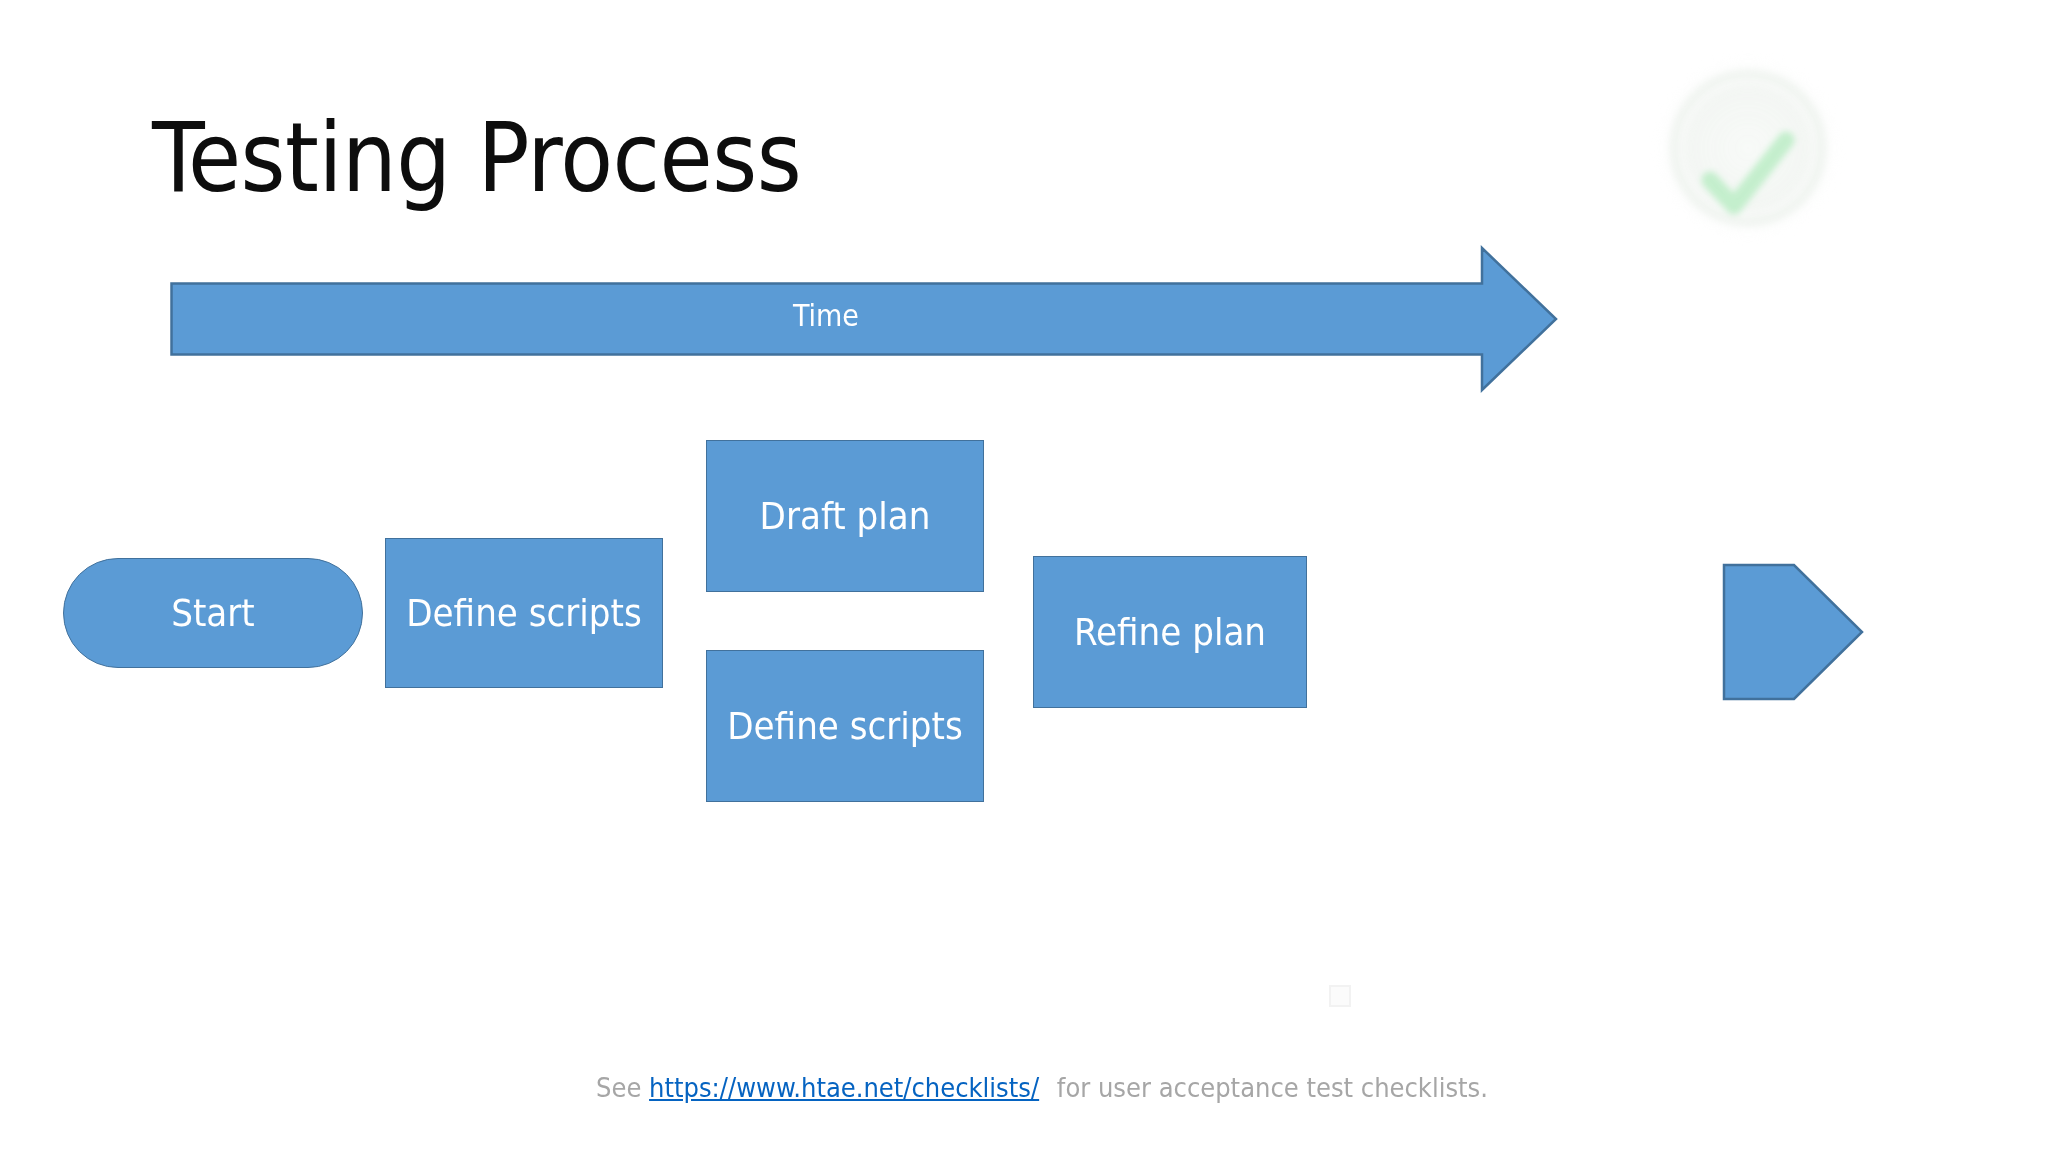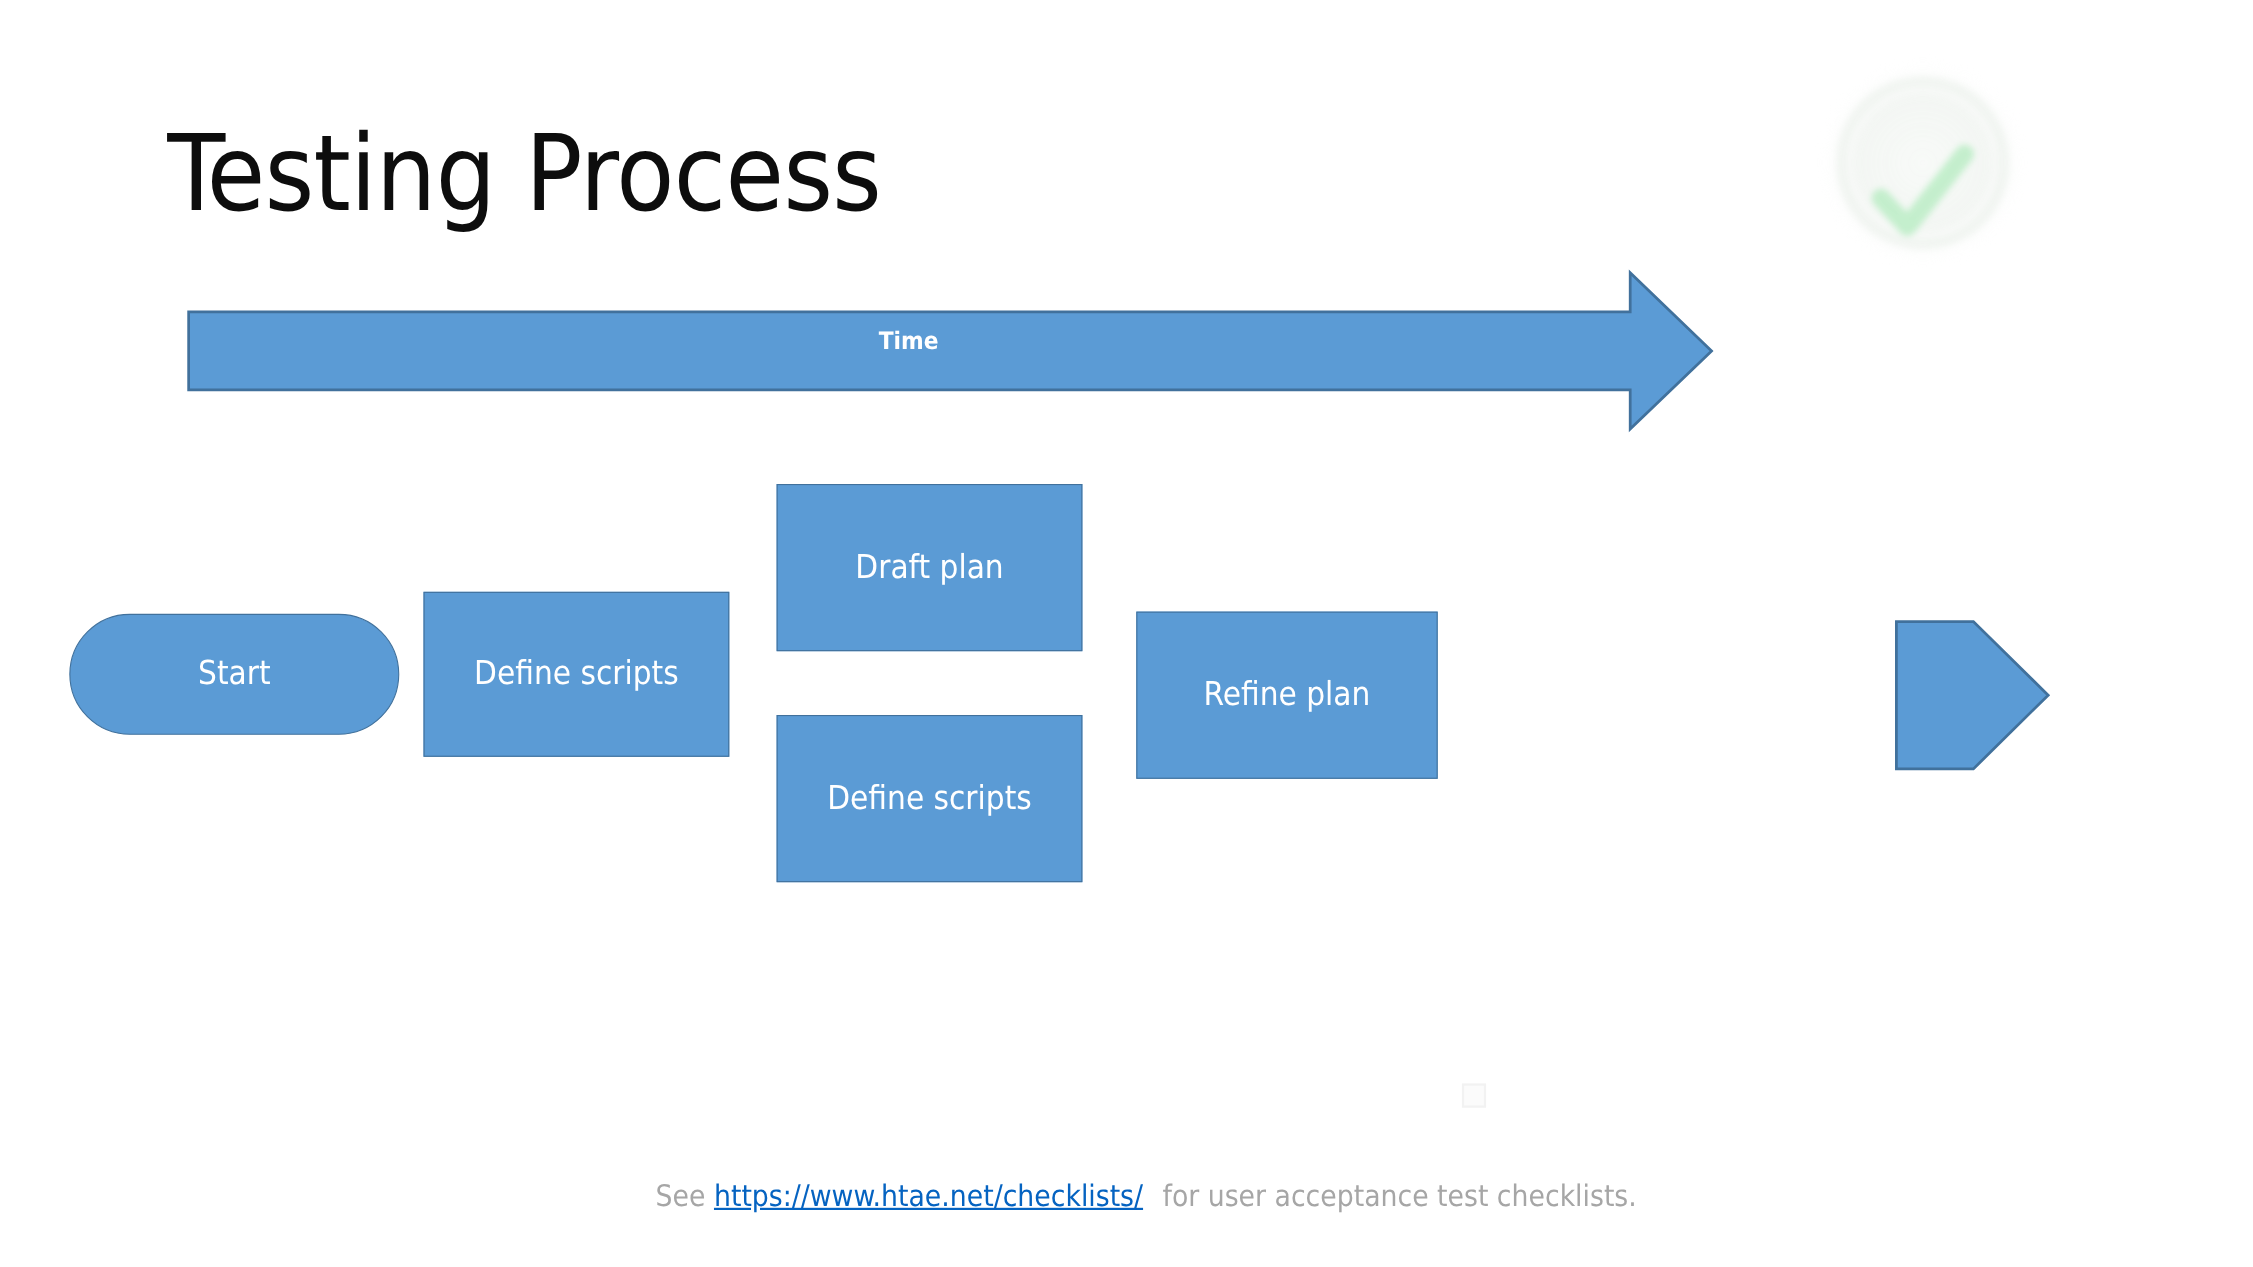--- a/index.html
+++ b/index.html
@@ -51,38 +51,38 @@
     top: 244px;
     width: 1388px;
     height: 150px;
   }
   #time-arrow-label {
     position: absolute;
     left: 170px;
     top: 298px;
     width: 1312px;
     text-align: center;
-    font-size: 22px;
+    font-size: 30px;
     color: #ffffff;
     font-family: "DejaVu Sans Condensed", "Liberation Sans", sans-serif;
-    font-weight: 700;
+    font-weight: 400;
   }
 
   
   .node {
     position: absolute;
     box-sizing: border-box;
     background: #5B9BD5;
     border: 1.5px solid #41719C;
     color: #ffffff;
     display: flex;
     align-items: center;
     justify-content: center;
     text-align: center;
-    font-size: 30px;
+    font-size: 38px;
     line-height: 1.18;
     font-weight: 400;
     font-family: "DejaVu Sans Condensed", "Liberation Sans", sans-serif;
     padding: 1px 8px;
   }
   .node.pill {
     border-radius: 999px;
   }
 
   #node-start        { left: 63px;   top: 558px; width: 300px; height: 110px; }

